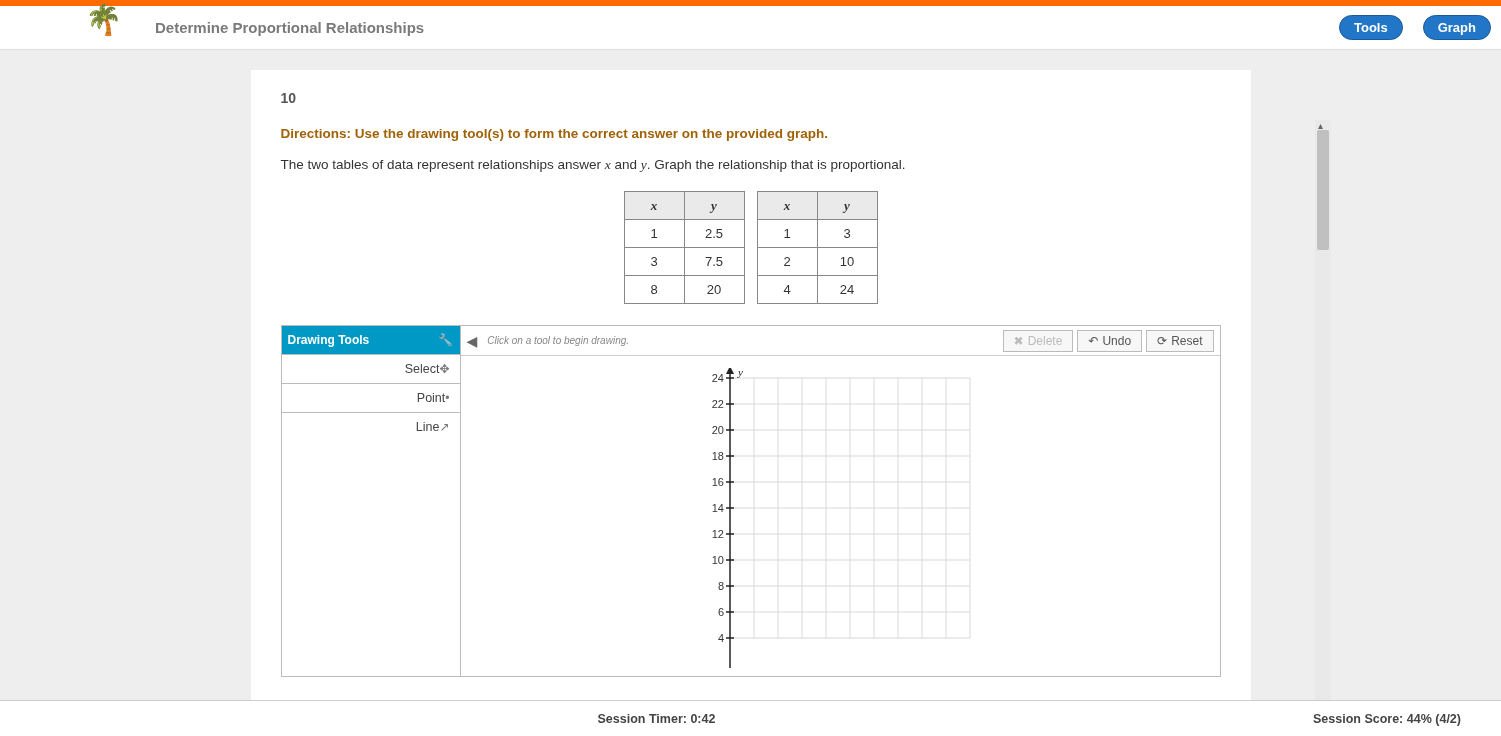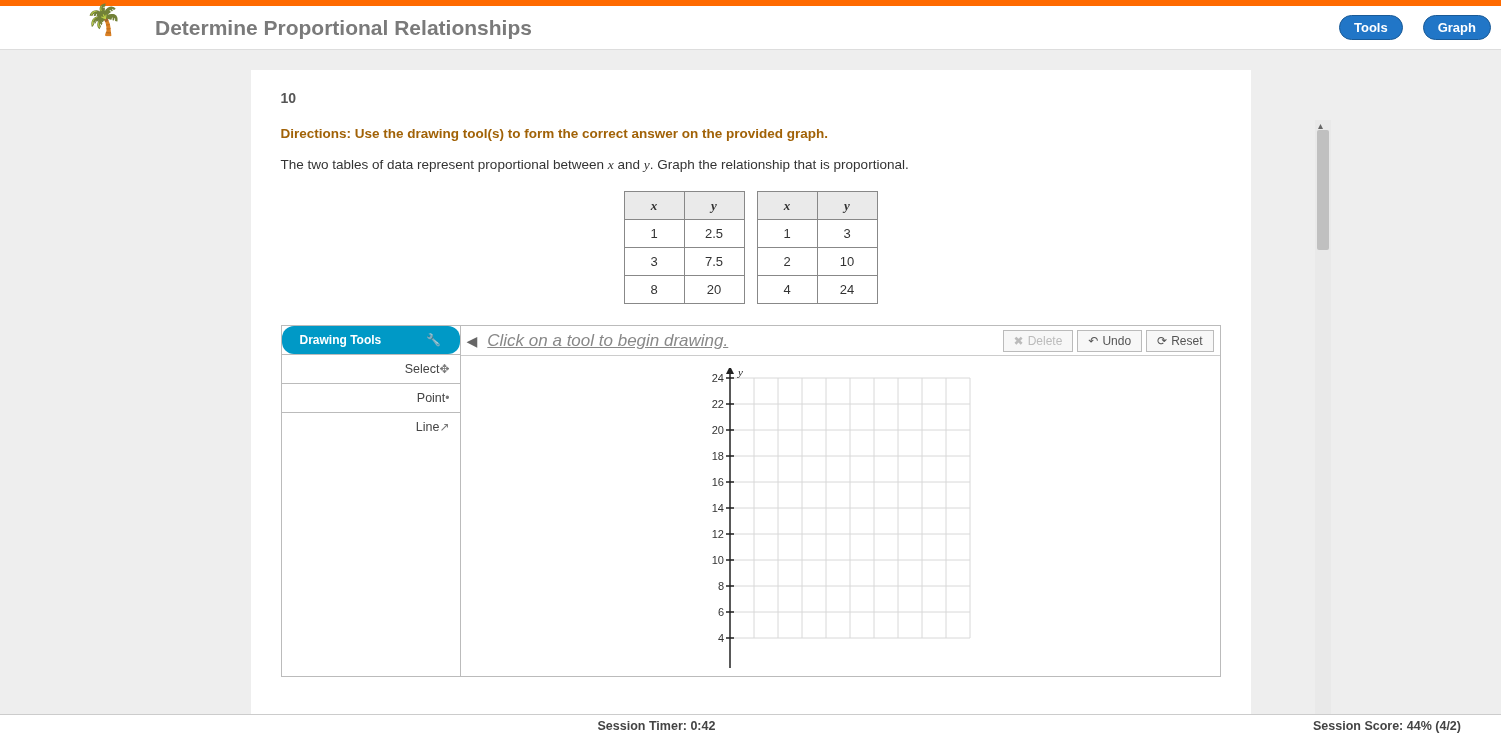--- a/index.html
+++ b/index.html
@@ -22,21 +22,21 @@
     border-bottom: 1px solid #ddd;
   }
   .logo {
     position: absolute;
     left: 85px; top: -4px;
     font-size: 30px;
   }
   .title {
     margin-left: 65px;
     color: #7a7a7a;
-    font-size: 21px;
+    font-size: 15px;
     font-weight: bold;
     text-align: center;
   }
   .hdr-right { margin-left: auto; display: flex; gap: 20px; }
   .pill {
     background: #2176c7;
     color: #fff;
     border-radius: 14px;
     padding: 4px 14px;
     font-size: 13px;
@@ -80,25 +80,24 @@
   }
   .tools-panel {
     width: 180px;
     border: 1px solid #bbb;
   }
   .tools-header {
     background: #0099c6;
     color: #fff;
     font-size: 12px;
     font-weight: bold;
-    padding: 7px 18px;
+    padding: 7px 6px;
     display: flex;
     justify-content: space-between;
     align-items: center;
-    border-radius: 12px;
   }
   .tool-row {
     border-top: 1px solid #bbb;
     padding: 7px 10px;
     font-size: 12.5px;
     color: #444;
     display: flex;
     justify-content: flex-end;
     align-items: center;
     cursor: pointer;
@@ -114,26 +113,25 @@
   }
   .graph-toolbar {
     height: 30px;
     display: flex;
     align-items: center;
     border-bottom: 1px solid #ccc;
     padding: 0 6px;
     gap: 4px;
   }
   .hint {
-    font-size: 17px;
+    font-size: 10px;
     color: #888;
     font-style: italic;
     flex: 1;
     padding-left: 4px;
-    text-decoration: underline;
   }
   .arrow-left { color: #666; font-size: 14px; margin-right: 2px; }
   .tbtn {
     border: 1px solid #bbb;
     background: #f7f7f7;
     color: #555;
     font-size: 12px;
     padding: 3px 10px;
     cursor: pointer;
     display: flex;
@@ -150,21 +148,21 @@
   }
   svg.grid { }
   .axis-label { font: italic 11px 'Times New Roman', serif; fill: #222; }
   .tick-label { font: 11px Arial; fill: #333; text-anchor: end; }
   .gridline { stroke: #d8d8d8; stroke-width: 1; }
   .axis { stroke: #222; stroke-width: 1.5; }
 
   .footer {
     position: absolute;
     bottom: 0; left: 0; right: 0;
-    height: 22px;
+    height: 36px;
     background: #fff;
     border-top: 1px solid #ccc;
     display: flex;
     justify-content: space-between;
     align-items: center;
     padding: 0 40px 0 0;
     font-size: 12.5px;
     color: #444;
     font-weight: bold;
   }
@@ -200,21 +198,21 @@
   <div class="page">
 
     <div class="qnum">10</div>
 
     <div class="directions">
       <span>Directions:</span>
       <span>Use the drawing tool(s) to form the correct answer on the provided graph.</span>
     </div>
 
     <div class="prompt">
-      <span>The two tables of data represent proportional between </span><i>x</i><span> and </span><i>y</i><span>. Graph the relationship that is proportional.</span>
+      <span>The two tables of data represent relationships answer </span><i>x</i><span> and </span><i>y</i><span>. Graph the relationship that is proportional.</span>
     </div>
 
     <div class="tables">
       <table class="data">
         <tbody>
             <tr>
               <th>x</th>
               <th>y</th>
             </tr>
         <tr>

